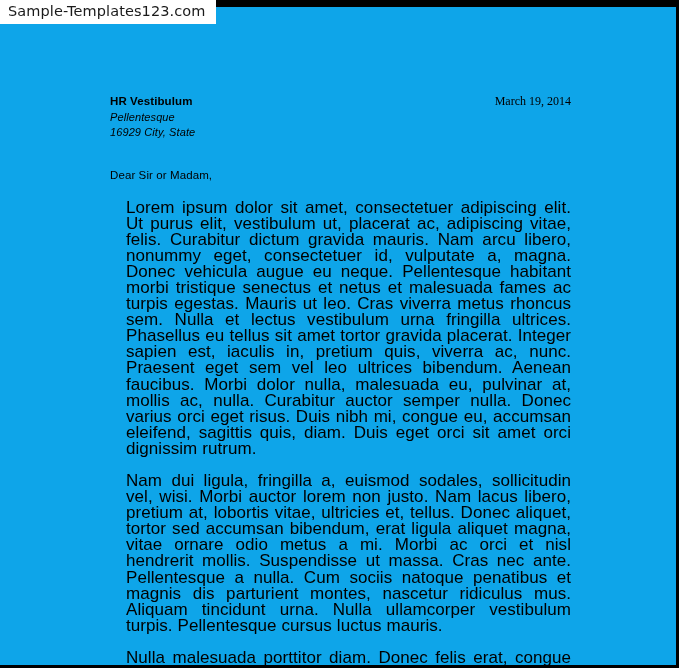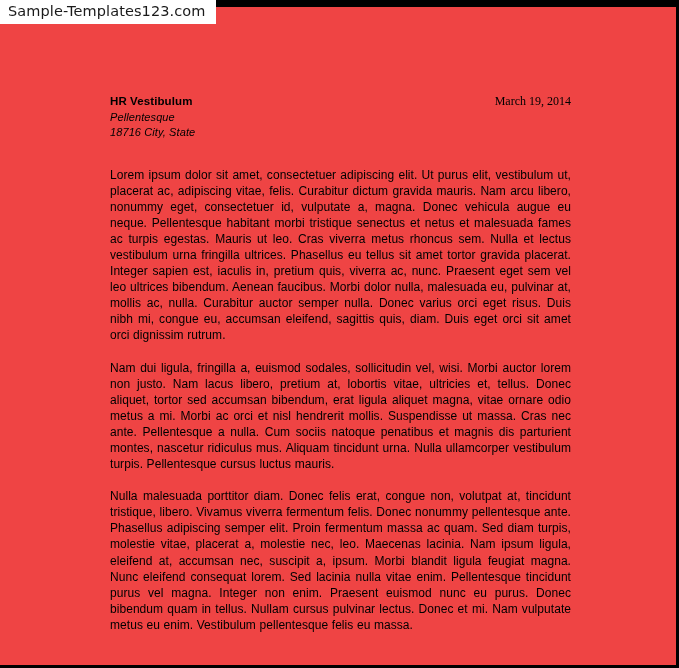--- a/index.html
+++ b/index.html
@@ -17,21 +17,21 @@
   }
 
   
   .page {
     position: absolute;
     left: 0;
     top: 0;
     width: 679px;
     height: 668px;
     box-sizing: border-box;
-    background: #ef4444;
+    background: #0ea5e9;
     border-right: 3px solid #000000;
     border-bottom: 3px solid #000000;
   }
 
   
   .top-bar {
     position: absolute;
     left: 0;
     top: 0;
     width: 679px;
@@ -92,48 +92,49 @@
   }
 
   
   .salutation {
     font-size: 11.5px;
     line-height: 16px;
     margin-bottom: 17px;
     letter-spacing: 0.1px;
   }
   .body-paragraph {
-    font-size: 12px;
+    font-size: 17px;
     line-height: 16.1px;
     text-align: justify;
-    margin: 0 0 16px 0;
+    margin: 0 0 16px 16px;
     letter-spacing: 0.05px;
     word-spacing: 0.2px;
   }
 </style>
 </head>
 <body>
 
 <div class="page">
 
   <div class="top-bar"></div>
 
   <div class="watermark">
     <div class="watermark-text">Sample-Templates123.com</div>
   </div>
 
   <div class="letter">
 
     <div class="letterhead">
       <div class="sender-name">HR Vestibulum</div>
       <div class="sender-line">Pellentesque</div>
-      <div class="sender-line">18716 City, State</div>
+      <div class="sender-line">16929 City, State</div>
       <div class="letter-date">March 19, 2014</div>
     </div>
 
+    <div class="salutation">Dear Sir or Madam,</div>
 
     <p class="body-paragraph">Lorem ipsum dolor sit amet, consectetuer adipiscing elit. Ut purus elit, vestibulum ut, placerat ac, adipiscing vitae, felis. Curabitur dictum gravida mauris. Nam arcu libero, nonummy eget, consectetuer id, vulputate a, magna. Donec vehicula augue eu neque. Pellentesque habitant morbi tristique senectus et netus et malesuada fames ac turpis egestas. Mauris ut leo. Cras viverra metus rhoncus sem. Nulla et lectus vestibulum urna fringilla ultrices. Phasellus eu tellus sit amet tortor gravida placerat. Integer sapien est, iaculis in, pretium quis, viverra ac, nunc. Praesent eget sem vel leo ultrices bibendum. Aenean faucibus. Morbi dolor nulla, malesuada eu, pulvinar at, mollis ac, nulla. Curabitur auctor semper nulla. Donec varius orci eget risus. Duis nibh mi, congue eu, accumsan eleifend, sagittis quis, diam. Duis eget orci sit amet orci dignissim rutrum.</p>
 
     <p class="body-paragraph">Nam dui ligula, fringilla a, euismod sodales, sollicitudin vel, wisi. Morbi auctor lorem non justo. Nam lacus libero, pretium at, lobortis vitae, ultricies et, tellus. Donec aliquet, tortor sed accumsan bibendum, erat ligula aliquet magna, vitae ornare odio metus a mi. Morbi ac orci et nisl hendrerit mollis. Suspendisse ut massa. Cras nec ante. Pellentesque a nulla. Cum sociis natoque penatibus et magnis dis parturient montes, nascetur ridiculus mus. Aliquam tincidunt urna. Nulla ullamcorper vestibulum turpis. Pellentesque cursus luctus mauris.</p>
 
     <p class="body-paragraph">Nulla malesuada porttitor diam. Donec felis erat, congue non, volutpat at, tincidunt tristique, libero. Vivamus viverra fermentum felis. Donec nonummy pellentesque ante. Phasellus adipiscing semper elit. Proin fermentum massa ac quam. Sed diam turpis, molestie vitae, placerat a, molestie nec, leo. Maecenas lacinia. Nam ipsum ligula, eleifend at, accumsan nec, suscipit a, ipsum. Morbi blandit ligula feugiat magna. Nunc eleifend consequat lorem. Sed lacinia nulla vitae enim. Pellentesque tincidunt purus vel magna. Integer non enim. Praesent euismod nunc eu purus. Donec bibendum quam in tellus. Nullam cursus pulvinar lectus. Donec et mi. Nam vulputate metus eu enim. Vestibulum pellentesque felis eu massa.</p>
 
   </div>
 </div>
 

